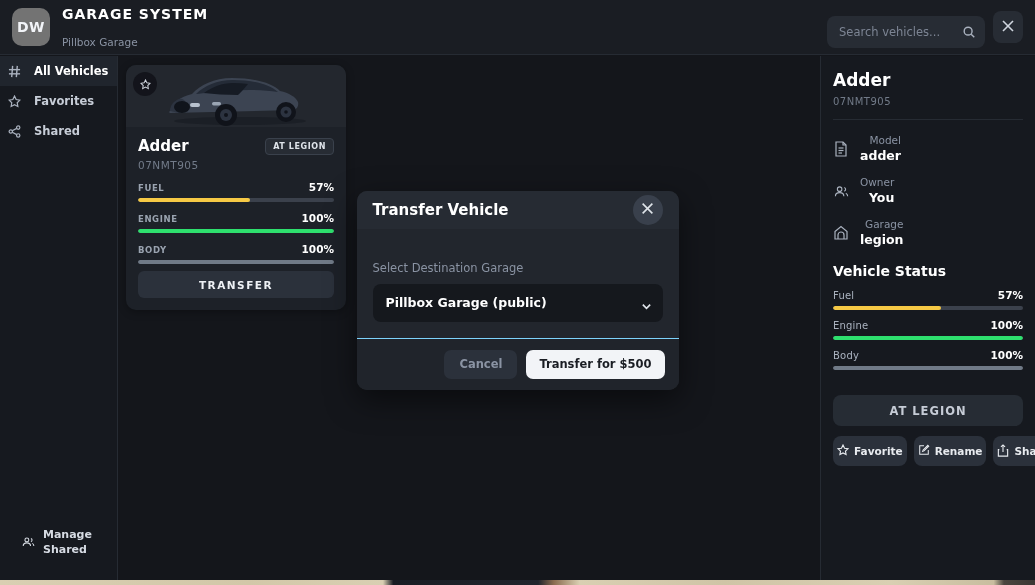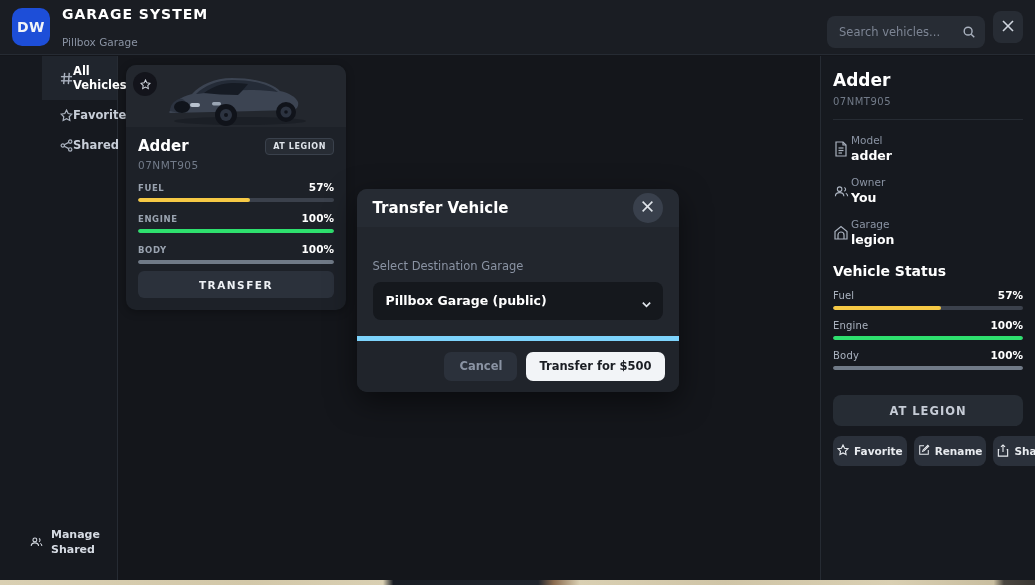--- a/index.html
+++ b/index.html
@@ -3,43 +3,43 @@
 <meta charset="utf-8">
 <style>
   * { margin:0; padding:0; box-sizing:border-box; }
   html,body { width:1035px; height:585px; overflow:hidden; background:#14161b;
     font-family:"DejaVu Sans","Liberation Sans",sans-serif; }
   .app { position:absolute; inset:0 0 5px 0; background:#14161b; color:#eef1f5; }
 
   
   .header { position:absolute; top:0; left:0; right:0; height:55px; background:#1a1d23;
     border-bottom:1px solid #262b33; display:flex; align-items:center; padding:0 12px; }
-  .logo-badge { width:38px; height:38px; border-radius:10px; background:#1d4ed8; color:#f2f4f8;
+  .logo-badge { width:38px; height:38px; border-radius:10px; background:#737373; color:#f2f4f8;
     display:flex; align-items:center; justify-content:center; font-weight:bold; font-size:14px; letter-spacing:.5px; }
   .header-titles { margin-left:12px; }
   .app-title { font-size:14px; font-weight:bold; letter-spacing:1px; color:#fff; }
   .app-subtitle { font-size:10.5px; color:#8a93a3; margin-top:14px; }
   .header-right { margin-left:auto; display:flex; align-items:center; gap:8px; }
   .search-wrap { position:relative;margin-top:10px; }
   .search-input { width:158px; height:32px; background:#272c34; border:none; border-radius:8px;
     color:#e6eaf0; font-size:11.5px; padding:0 30px 0 12px; outline:none; font-family:inherit; }
   .search-input::placeholder { color:#7d8594; }
   .search-icon { position:absolute; right:9px; top:8px; color:#aab2bf; }
   .icon-btn { width:30px; height:32px; border:none; border-radius:8px; background:#272c34; color:#cfd5de;
     display:flex; align-items:center; justify-content:center; cursor:pointer; font-size:13px; }
 
   
   .sidebar { position:absolute; top:56px; bottom:0; left:0; width:118px; background:#16191f;
     border-right:1px solid #262b33; display:flex; flex-direction:column; }
-  .side-item { display:flex; align-items:center; gap:0; padding:8px 0 8px 18px; cursor:pointer;
-    font-size:11.5px; font-weight:bold; color:#c7cdd7;margin-left:42px; }
+  .side-item { display:flex; align-items:center; gap:13px; padding:8px 0 8px 8px; cursor:pointer;
+    font-size:11.5px; font-weight:bold; color:#c7cdd7; }
   .side-item.active { background:#20252d; color:#fff; }
   .side-item .si-icon { color:#aab2bf; display:flex; }
   .sidebar-footer { margin-top:auto; padding:10px 0 22px 22px; display:flex; align-items:center; gap:8px;
-    color:#d6dbe3; font-size:11px; font-weight:bold;margin-left:8px; }
+    color:#d6dbe3; font-size:11px; font-weight:bold; }
   .sidebar-footer .two-line { width:58px; line-height:1.35; }
 
   
   .main { position:absolute; top:56px; left:119px; right:215px; bottom:0; }
   .vcard { position:absolute; top:9px; left:7px; width:220px; background:#1d2128; border-radius:10px;
     overflow:hidden; box-shadow:0 2px 8px rgba(0,0,0,.3); }
   .vcard-img { position:relative; height:62px; background:#23272e; display:flex; align-items:flex-end; justify-content:center; }
   .fav-bubble { position:absolute; top:7px; left:7px; width:24px; height:24px; border-radius:50%;
     background:rgba(16,18,23,.85); color:#cfd5de; display:flex; align-items:center; justify-content:center; cursor:pointer; }
   .vcard-body { padding:10px 12px 12px; }
@@ -56,21 +56,21 @@
   .fill { height:100%; border-radius:2px; }
   .vcard-btn { width:100%; height:27px; margin-top:7px; border:none; border-radius:6px; background:#2b313b;
     color:#eef1f5; font-size:10.5px; font-weight:bold; letter-spacing:1.5px; cursor:pointer; font-family:inherit; }
 
   
   .panel { position:absolute; top:56px; right:0; bottom:0; width:215px; background:#16191f;
     border-left:1px solid #262b33; padding:12px 12px 0; overflow:hidden; }
   .panel-name { font-size:17px; font-weight:bold; color:#fff; margin-top:2px; }
   .panel-plate { font-size:10px; color:#727b89; margin-top:6px; letter-spacing:.5px; }
   .divider { height:1px; background:#262b33; margin:12px 0 14px; }
-  .detail-row { display:flex; align-items:center; gap:2px; margin-bottom:13px; }
+  .detail-row { display:flex; align-items:center; gap:11px; margin-bottom:13px;text-align:right; }
   .detail-icon { color:#aab2bf; display:flex; width:16px; justify-content:center; }
   .detail-label { font-size:10.5px; color:#8a93a3; }
   .detail-value { font-size:12.5px; font-weight:bold; color:#fff; margin-top:2px; }
   .status-title { font-size:14px; font-weight:bold; color:#fff; margin:16px 0 10px; }
   .pstat { margin-bottom:9px; }
   .pstat .stat-label { font-size:10px; font-weight:normal; letter-spacing:.2px; color:#aab2bf; }
   .location-btn { width:100%; height:31px; margin-top:16px; border:none; border-radius:8px; background:#262c34;
     color:#c6ccd6; font-size:11.5px; font-weight:bold; letter-spacing:1px; cursor:pointer; font-family:inherit; }
   .actions { display:flex; gap:7px; margin-top:10px; }
   .action-btn { flex:1; height:30px; border:none; border-radius:8px; background:#2b313b; color:#e8ebef;
@@ -86,21 +86,21 @@
   .modal-close { width:30px; height:30px; border-radius:50%; border:none; background:#39404c; color:#dfe4ea;
     display:flex; align-items:center; justify-content:center; cursor:pointer; }
   .modal-body { padding:16px; }
   .modal-message { font-size:12.5px; color:#eef1f5; }
   .select-label { font-size:11.5px; color:#8a93a3; margin:16px 0 9px; }
   .select-wrap { position:relative; }
   .garage-select { width:100%; height:38px; background:#15181d; color:#fff; border:none; border-radius:8px;
     padding:0 30px 0 13px; font-size:12.5px; font-weight:bold; appearance:none; -webkit-appearance:none;
     outline:none; cursor:pointer; font-family:inherit; }
   .select-chevron { position:absolute; right:11px; top:13px; color:#dfe4ea; pointer-events:none; }
-  .modal-footer { background:#20242b; border-top:5px solid #7dd3fc; padding:11px 14px;
+  .modal-footer { background:#20242b; border-top:1px solid #7dd3fc; padding:11px 14px;
     display:flex; justify-content:flex-end; gap:9px; }
   .btn-cancel { height:29px; padding:0 15px; border:none; border-radius:7px; background:#2b313b;
     color:#8a93a3; font-size:11.5px; font-weight:bold; cursor:pointer; font-family:inherit; }
   .btn-confirm { height:29px; padding:0 13px; border:none; border-radius:7px; background:#f2f4f7;
     color:#1a1d23; font-size:11.5px; font-weight:bold; cursor:pointer; font-family:inherit; }
 
   
   .game-strip { position:absolute; left:0; right:0; bottom:0; height:5px;
     background:linear-gradient(90deg,
       #d9cfb2 0%, #d2c7a8 24%, #d9cfb2 37%,

